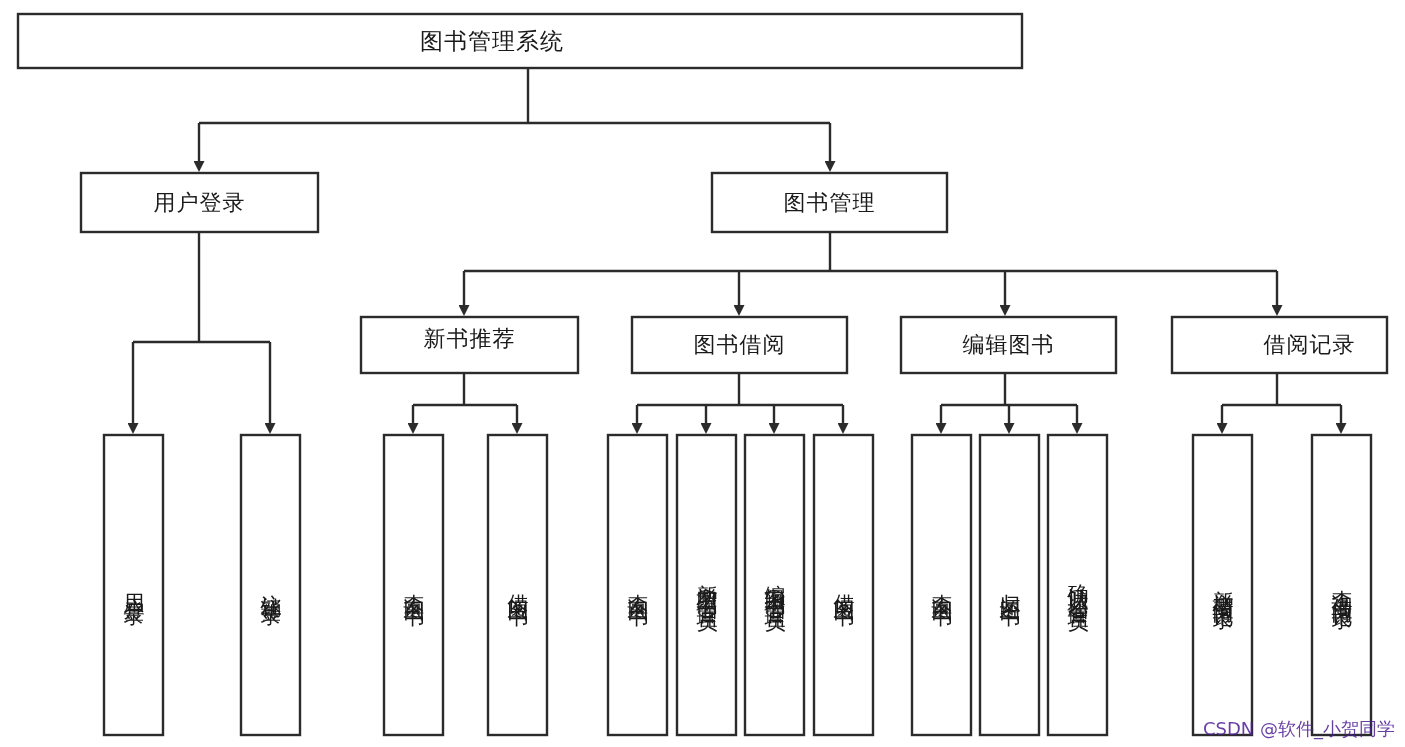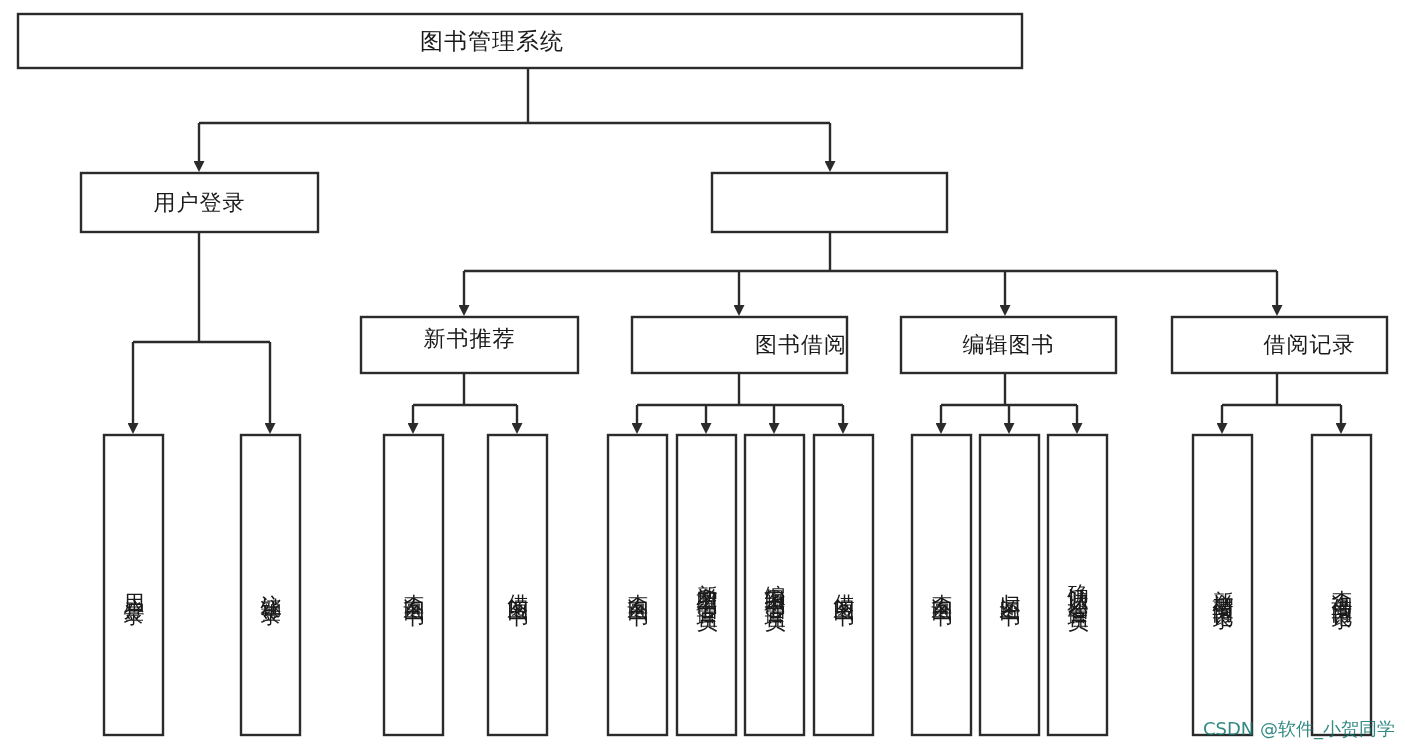--- a/index.html
+++ b/index.html
@@ -75,21 +75,21 @@
   }
   .hlabel-text.root {
     font-size: 23px;
   }
   #watermark {
     position: absolute;
     right: 10px;
     bottom: 6px;
     font-family: "DejaVu Sans", "Liberation Sans", sans-serif;
     font-size: 18px;
-    color: #0f766e;
+    color: #4c1d95;
     opacity: 0.85;
     white-space: nowrap;
     pointer-events: none;
   }
 </style>
 </head>
 <body>
 
 <div id="diagram-root">
 
@@ -171,25 +171,28 @@
     <rect class="node-box" x="1312" y="435" width="59" height="300"></rect>
   </svg>
 
   <div class="hlabel-wrap" style="left:18px; top:14px; width:948px; height:54px;">
     <span class="hlabel-text root">图书管理系统</span>
   </div>
 
   <div class="hlabel-wrap" style="left:81px; top:173px; width:237px; height:59px;">
     <span class="hlabel-text">用户登录</span>
   </div>
+  <div class="hlabel-wrap" style="left:712px; top:173px; width:235px; height:59px;">
+    <span class="hlabel-text">图书管理</span>
+  </div>
 
   <div class="hlabel-wrap" style="left:361px; top:317px; width:217px; height:44px;">
     <span class="hlabel-text">新书推荐</span>
   </div>
-  <div class="hlabel-wrap" style="left:632px; top:317px; width:215px; height:56px;justify-content:flex-end;">
+  <div class="hlabel-wrap" style="left:632px; top:317px; width:215px; height:56px;">
     <span class="hlabel-text">图书借阅</span>
   </div>
   <div class="hlabel-wrap" style="left:901px; top:317px; width:215px; height:56px;">
     <span class="hlabel-text">编辑图书</span>
   </div>
   <div class="hlabel-wrap" style="left:1172px; top:317px; width:215px; height:56px;margin-left:30px;">
     <span class="hlabel-text">借阅记录</span>
   </div>
 
   <div class="vlabel-wrap" style="left:104px; top:435px; width:59px; height:300px;">

